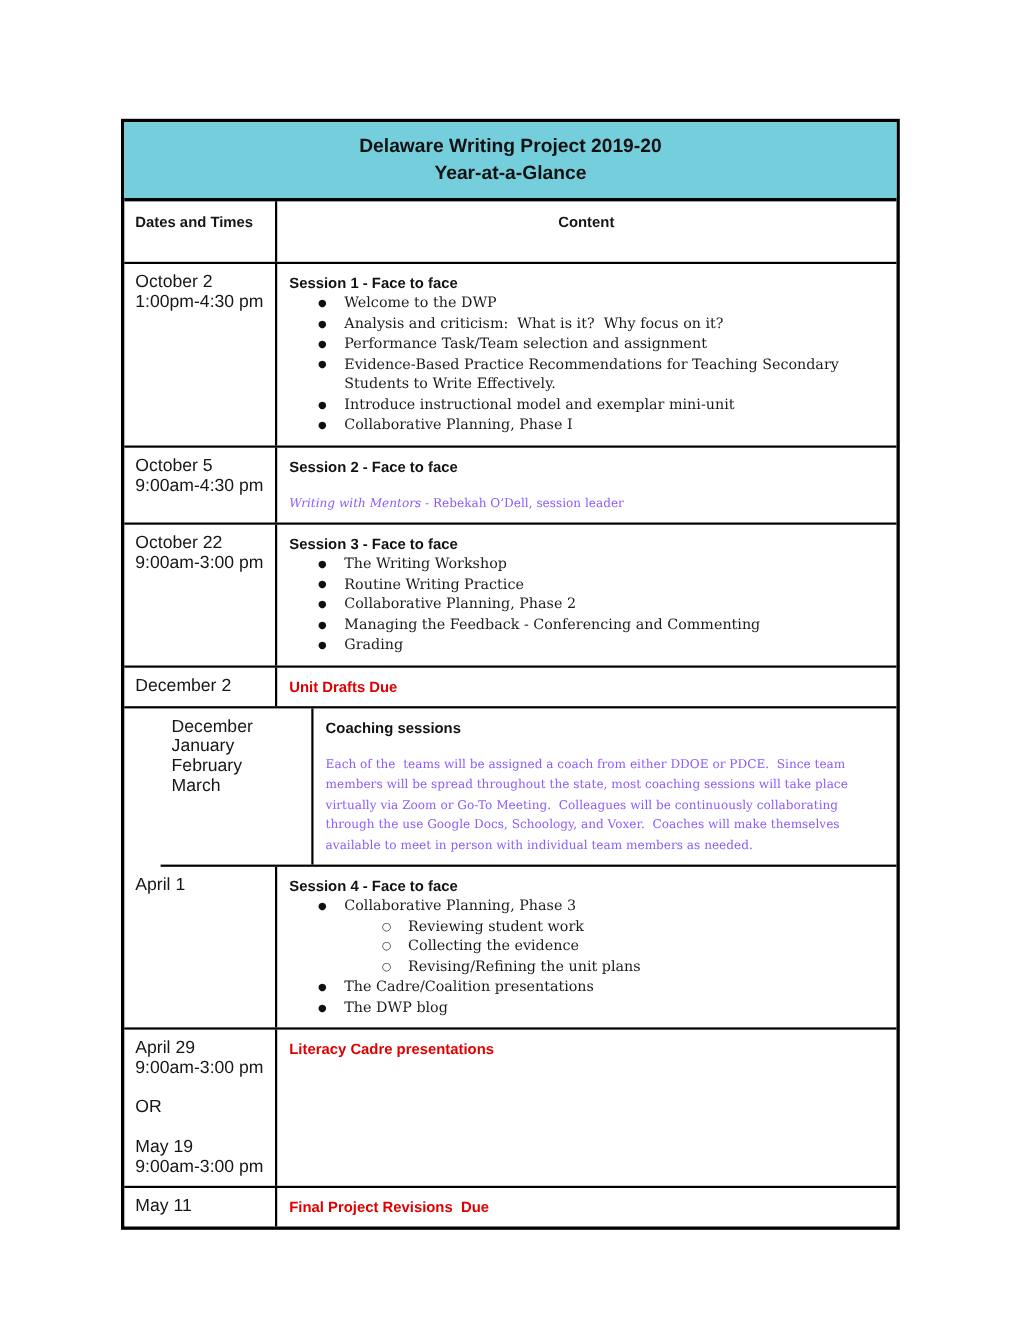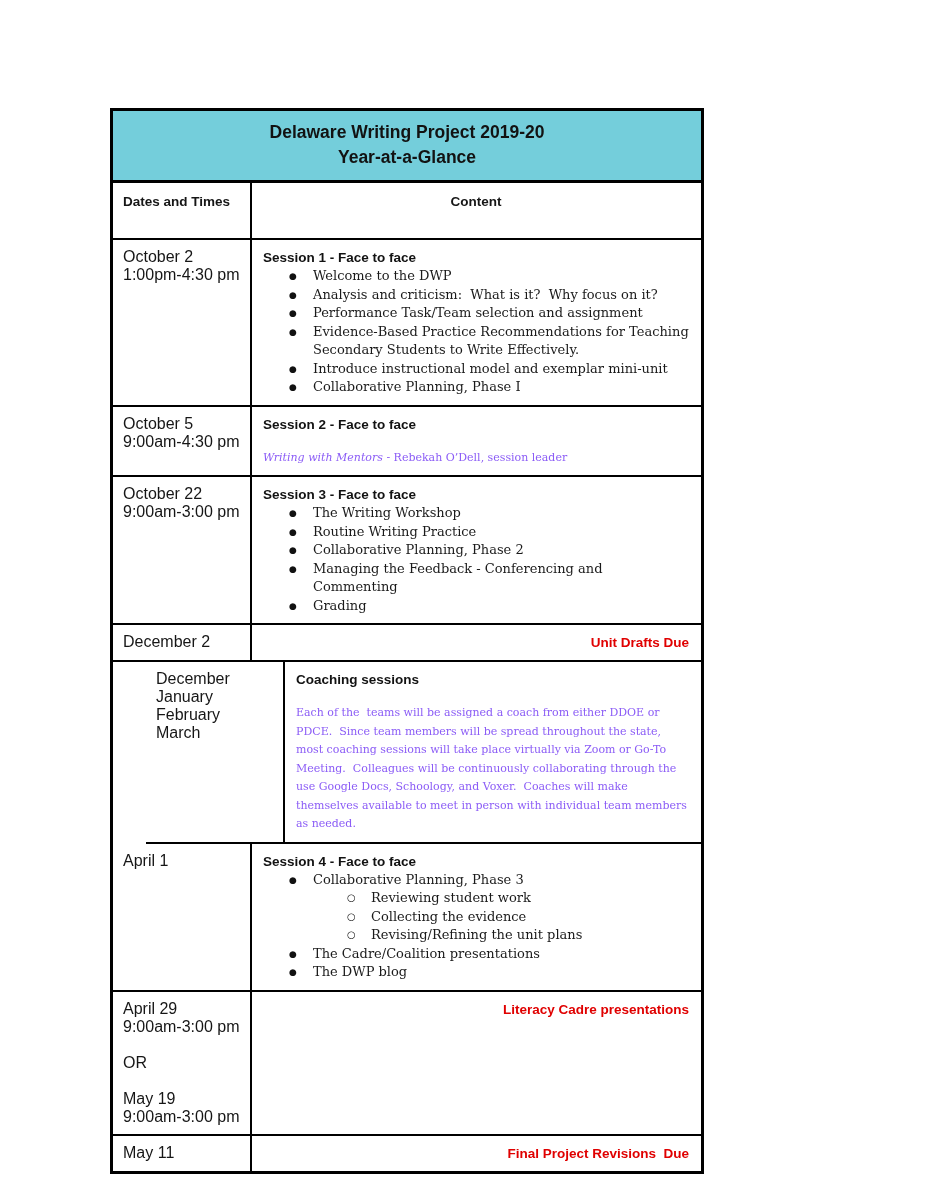--- a/index.html
+++ b/index.html
@@ -13,21 +13,21 @@
   body {
     width: 927px; height: 1200px;
     background: #ffffff;
     position: relative;
     font-family: "Liberation Sans", sans-serif;
     color: var(--ink);
   }
   .schedule-table {
     position: absolute;
     left: 110px; top: 108px;
-    width: 594px;
+    width: 708px;
     border: 3px solid var(--border);
     background: #ffffff;
   }
   .title-row {
     background: var(--title-bg);
     border-bottom: 3px solid var(--border);
     text-align: center;
     padding: 9px 6px 10px 6px;
   }
   .title-line {
@@ -50,21 +50,21 @@
   }
   .hrow .content-cell {
     font-weight: bold; font-size: 13.5px; line-height: 18px;
     text-align: center; padding-top: 10px; padding-bottom: 9px;
   }
   .date-line { font-size: 16px; line-height: 18px; white-space: pre-wrap; }
   .content-heading {
     font-weight: bold; font-size: 13.5px; line-height: 19px;
     white-space: pre-wrap; color: #121212;
   }
-  .content-heading.red { color: var(--red); text-align: right; }
+  .content-heading.red { color: var(--red); }
   .bullet { display: flex; font-family: "DejaVu Serif", serif; font-size: 13px; line-height: 18.5px; }
   .bullet.l1 { padding-left: 26px; }
   .bullet.l2 { padding-left: 84px; }
   .bullet .marker { flex: 0 0 24px; font-size: 9px; line-height: 18.5px; color: #111; }
   .bullet.l2 .marker { font-size: 10px; }
   .bullet .btext { flex: 1 1 auto; white-space: pre-wrap; color: #1a1a1a; }
   .paragraph {
     font-family: "DejaVu Serif", serif;
     font-size: 11px; line-height: 18.5px;
     margin-top: 15px; white-space: pre-wrap; color: #8b5cf6;

